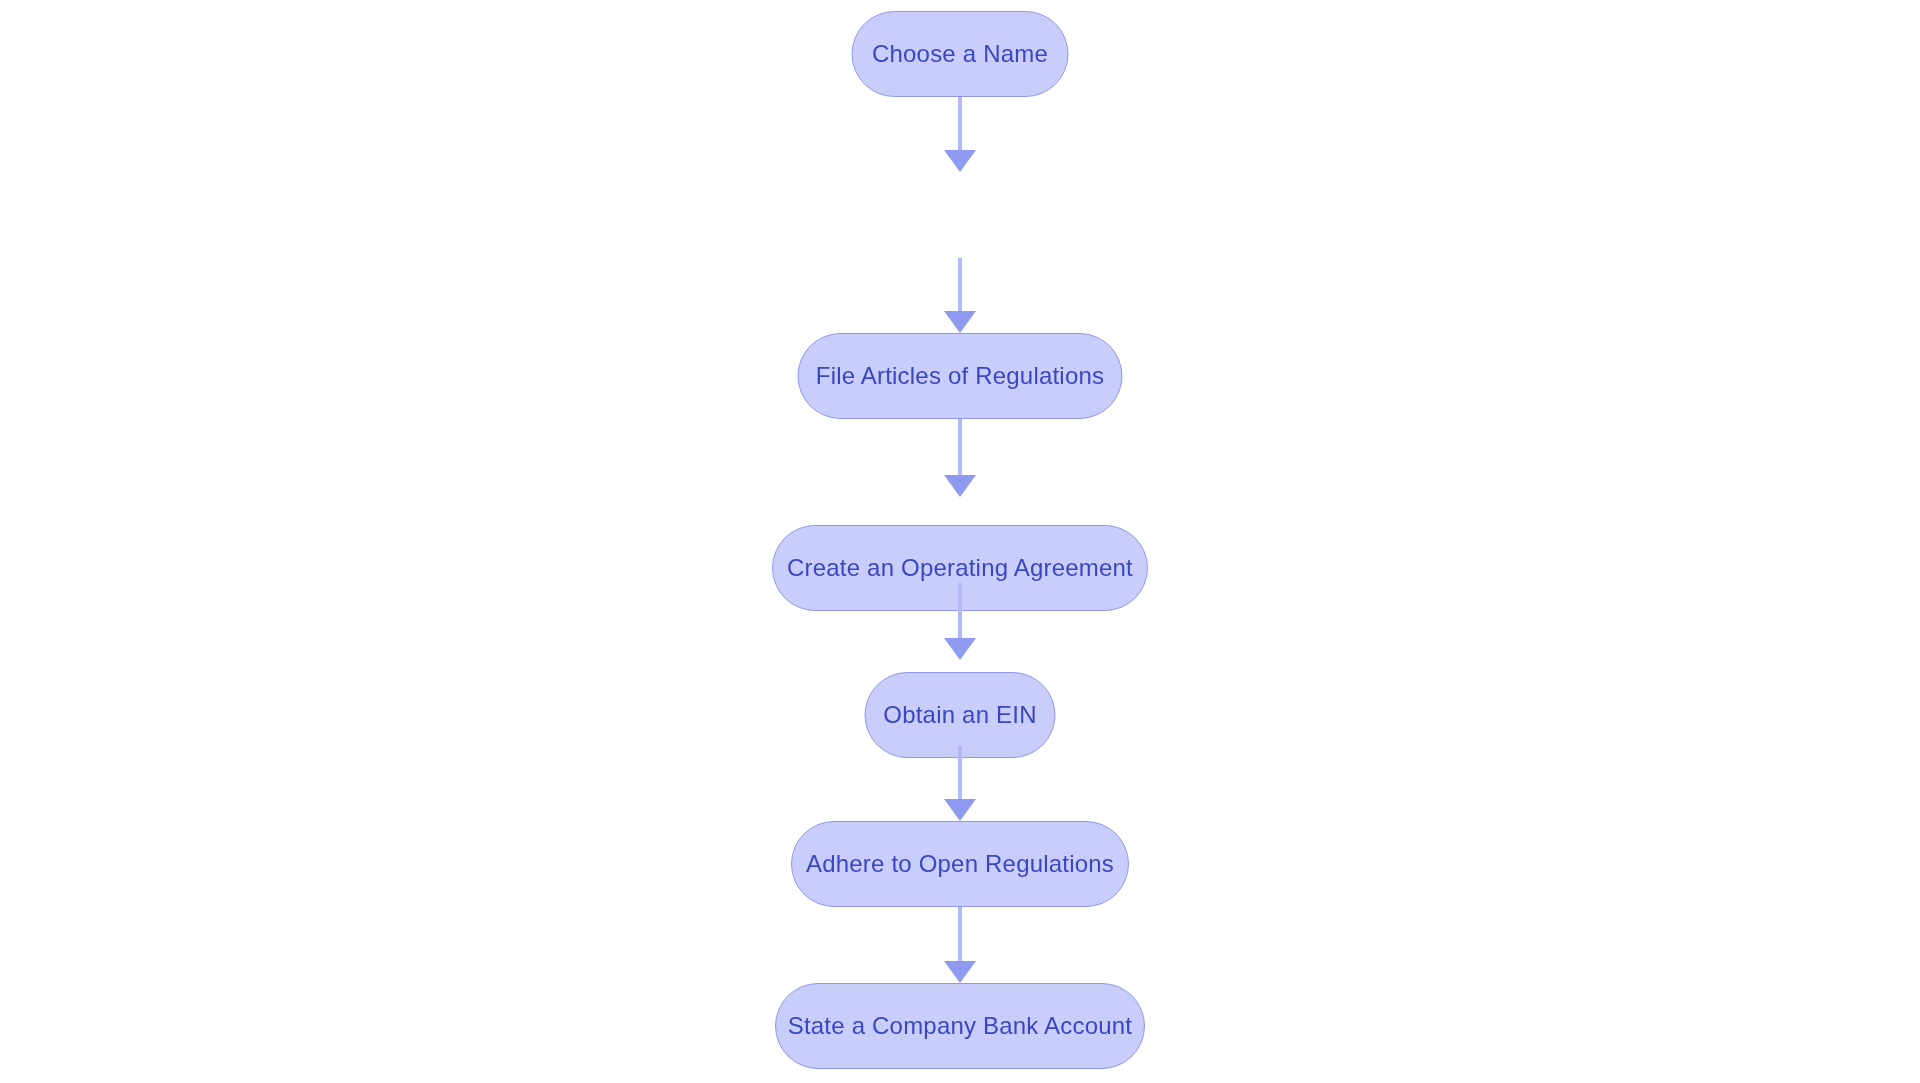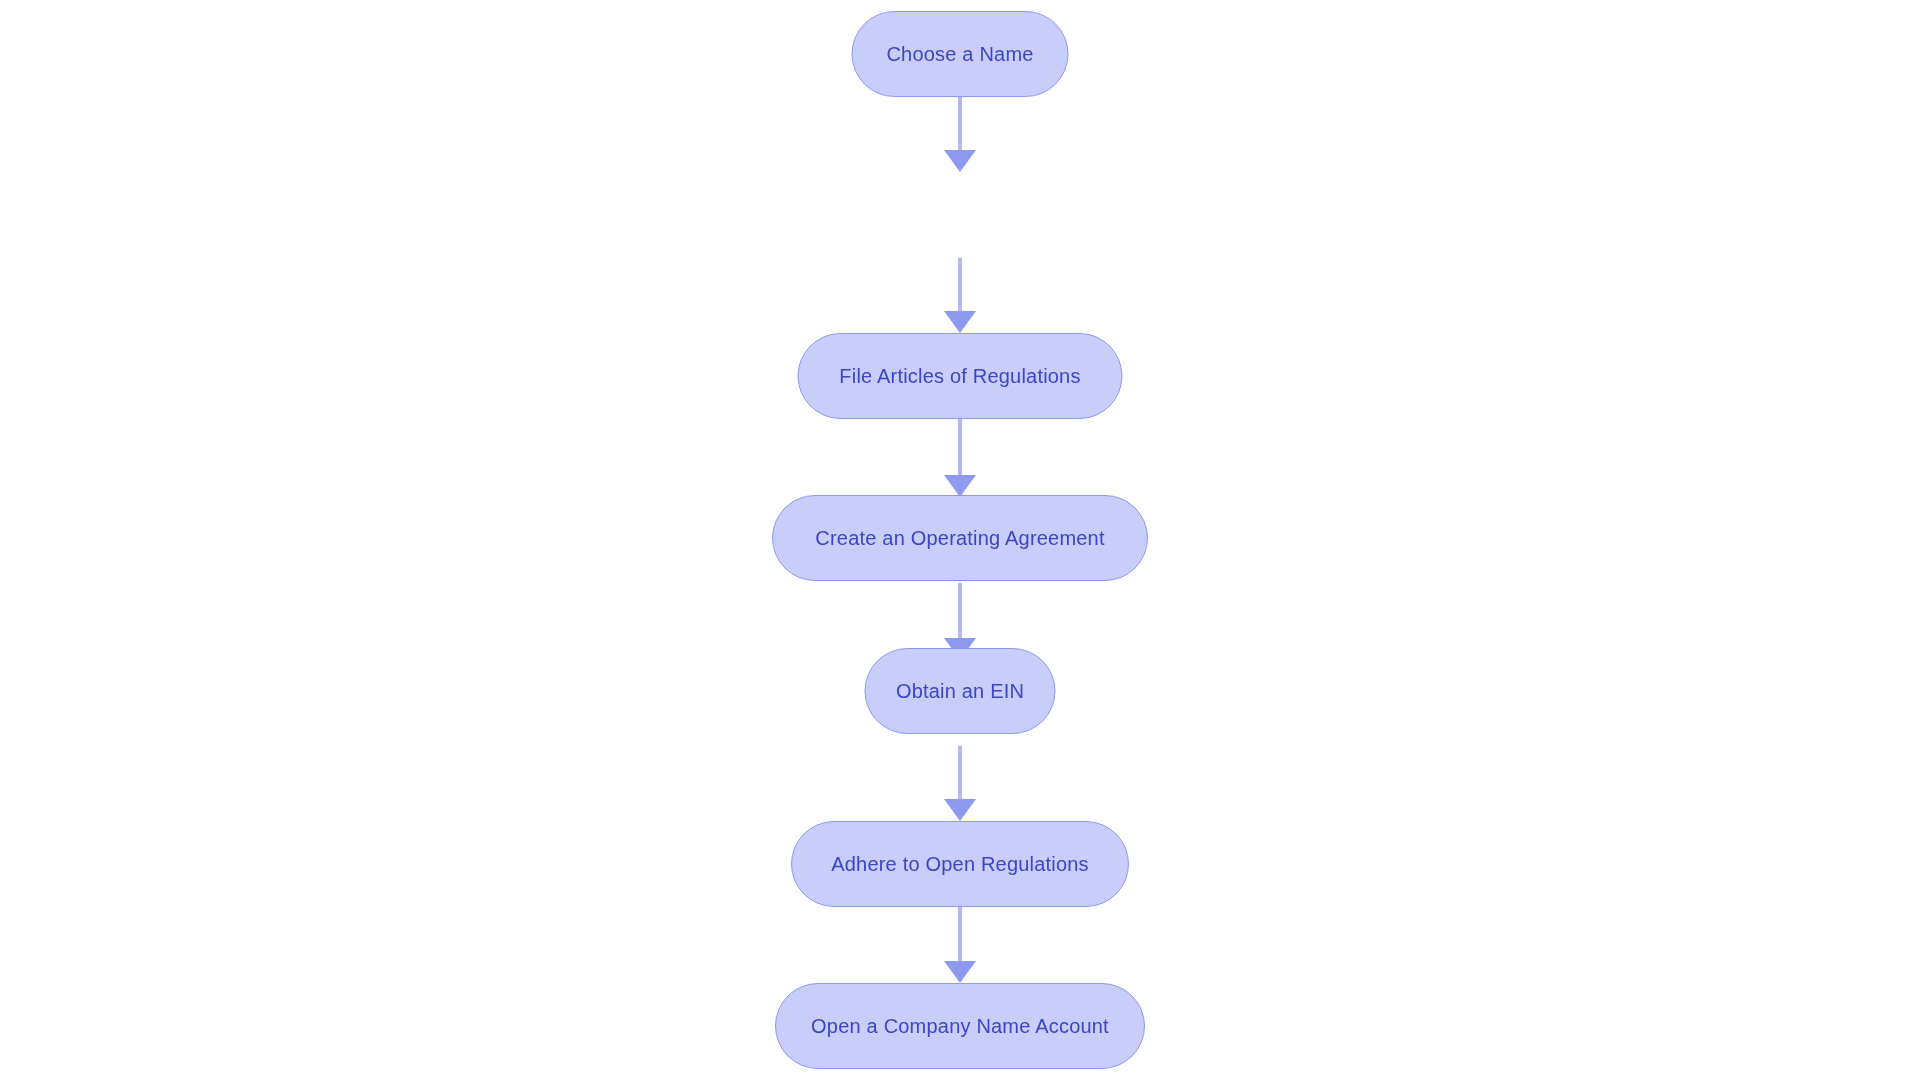--- a/index.html
+++ b/index.html
@@ -25,29 +25,29 @@
     left: 50%;
     transform: translateX(-50%);
     height: 86px;
     border-radius: 43px;
     background: var(--node-fill);
     border: 1.5px solid var(--node-border);
     display: flex;
     align-items: center;
     justify-content: center;
     color: var(--node-text);
-    font-size: 20px;
+    font-size: 24px;
     white-space: nowrap;
     letter-spacing: 0.2px;
   }
   .n1 { top: 11px;  width: 217px; }
   .n2 { top: 172px; width: 354px; }
   .n3 { top: 333px; width: 325px; }
-  .n4 { top: 495px; width: 376px; }
-  .n5 { top: 648px; width: 191px; }
+  .n4 { top: 525px; width: 376px; }
+  .n5 { top: 672px; width: 191px; }
   .n6 { top: 821px; width: 338px; }
   .n7 { top: 983px; width: 370px; }
 
   .connector {
     position: absolute;
     left: calc(50% - 2px);
     width: 4px;
     background: var(--connector);
   }
   .c1 { top: 97px;  height: 55px; }
@@ -112,16 +112,16 @@
   <div class="arrowhead a5"></div>
 
   <div class="node n6">
     <span>Adhere to Open Regulations</span>
   </div>
 
   <div class="connector c6"></div>
   <div class="arrowhead a6"></div>
 
   <div class="node n7">
-    <span>Open a Company Name Account</span>
+    <span>State a Company Bank Account</span>
   </div>
 
 </div>
 
 </body></html>

